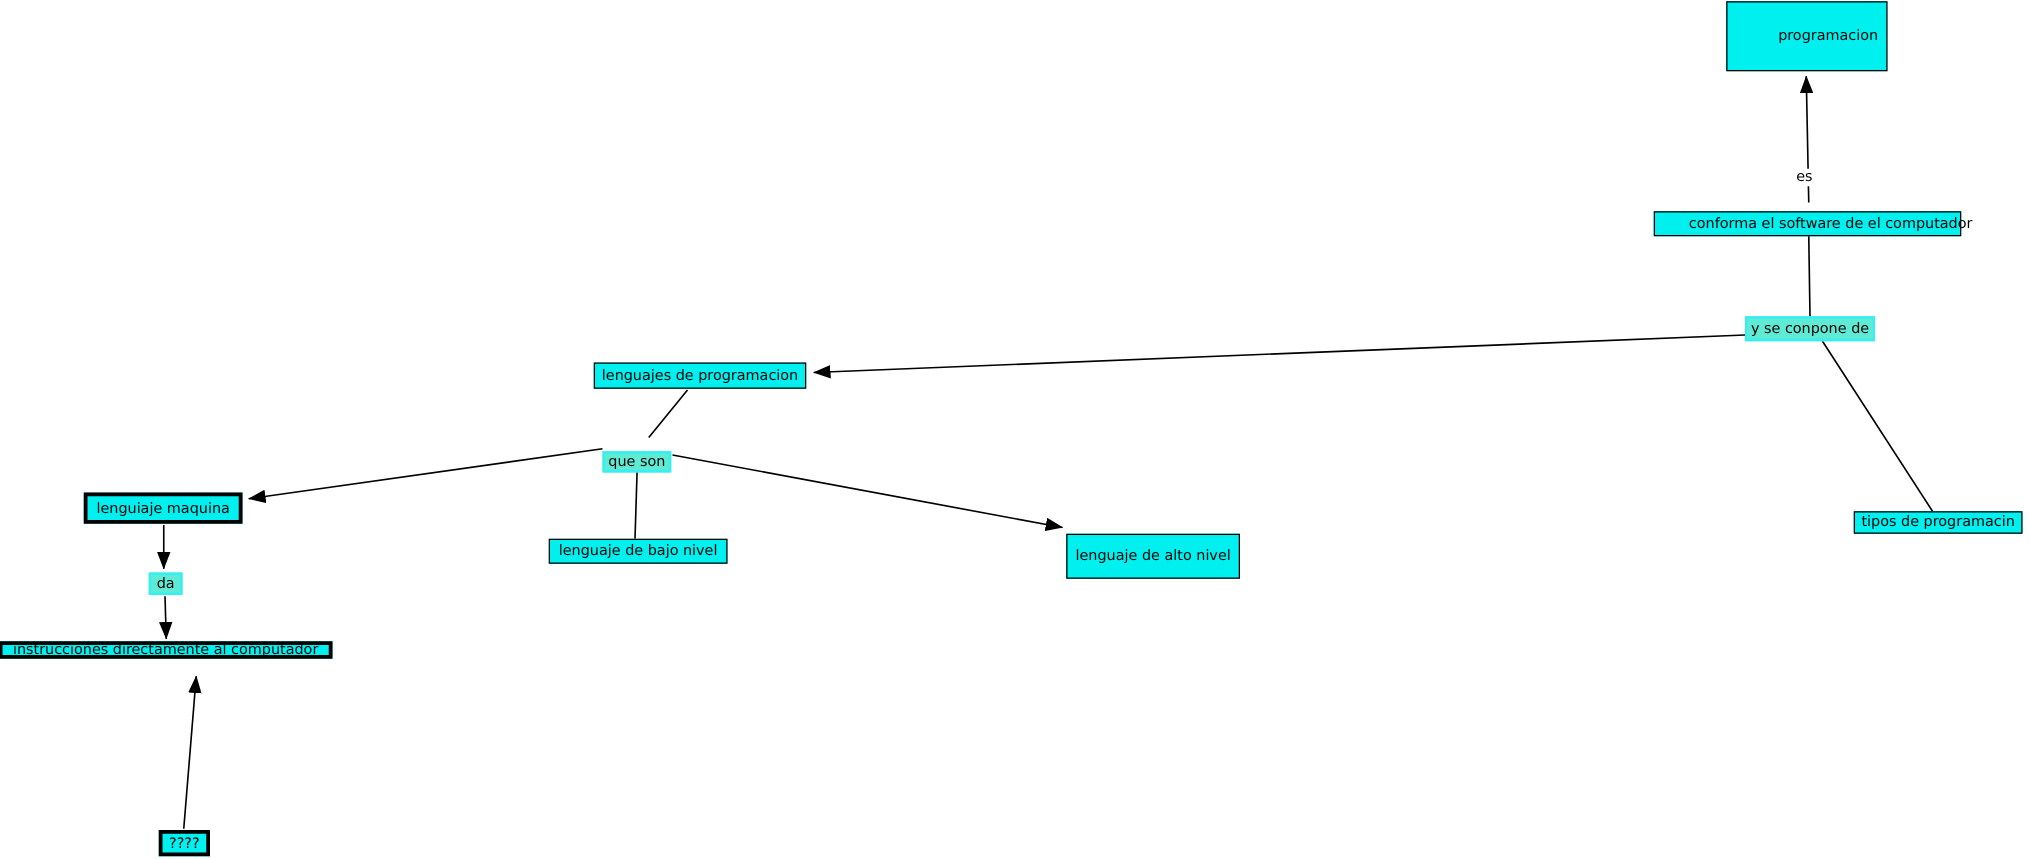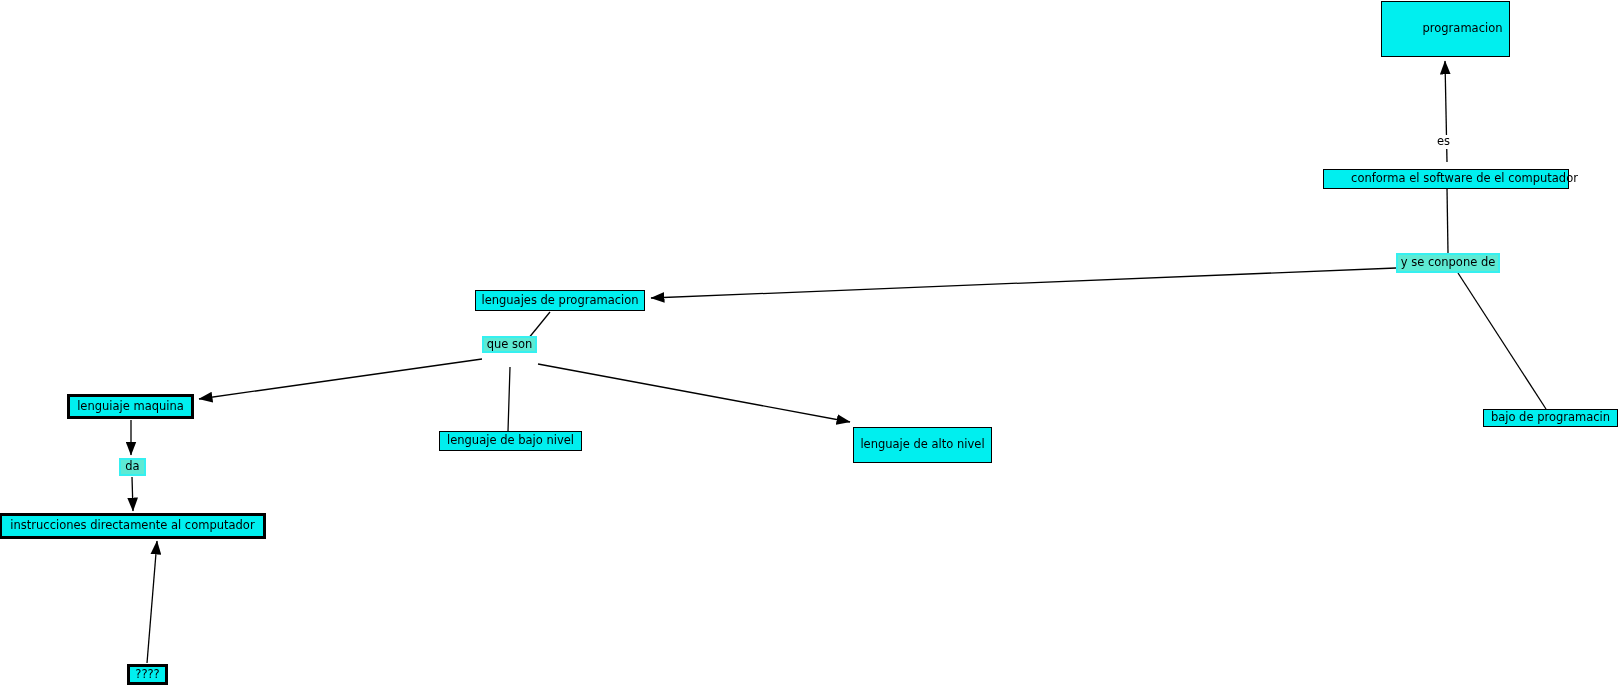--- a/index.html
+++ b/index.html
@@ -66,29 +66,29 @@
   <div class="node cyan-thin" style="left:1381px;top:1px;width:129px;height:56px;padding-left:36px;">programacion</div>
 
   <div class="edge-label" style="left:1434px;top:100px;">es</div>
 
   <div class="node cyan-thin" style="left:1323px;top:169px;width:246px;height:20px;padding-left:39px;">conforma el software de el computador</div>
 
   <div class="node white-cyan" style="left:1396px;top:253px;width:104px;height:20px;">y se conpone de</div>
 
   <div class="node cyan-thin" style="left:475px;top:290px;width:170px;height:21px;">lenguajes de programacion</div>
 
-  <div class="node white-cyan" style="left:482px;top:336px;width:55px;height:17px;">que son</div>
+  <div class="node white-cyan" style="left:482px;top:361px;width:55px;height:17px;">que son</div>
 
   <div class="node cyan-thick" style="left:67px;top:394px;width:127px;height:25px;">lenguiaje maquina</div>
 
   <div class="node cyan-thin" style="left:439px;top:431px;width:143px;height:20px;">lenguaje de bajo nivel</div>
 
   <div class="node cyan-thin" style="left:853px;top:427px;width:139px;height:36px;">lenguaje de alto nivel</div>
 
-  <div class="node cyan-thin" style="left:1483px;top:409px;width:135px;height:18px;">bajo de programacin</div>
+  <div class="node cyan-thin" style="left:1483px;top:409px;width:135px;height:18px;">tipos de programacin</div>
 
   <div class="node white-cyan" style="left:119px;top:458px;width:27px;height:18px;">da</div>
 
-  <div class="node cyan-thick" style="left:-1px;top:513px;width:267px;height:26px;text-align:right;">instrucciones directamente al computador</div>
+  <div class="node cyan-thick" style="left:-1px;top:513px;width:267px;height:14px;text-align:right;">instrucciones directamente al computador</div>
 
   <div class="node cyan-thick" style="left:127px;top:664px;width:41px;height:21px;">????</div>
 
 </div>
 
 </body></html>

